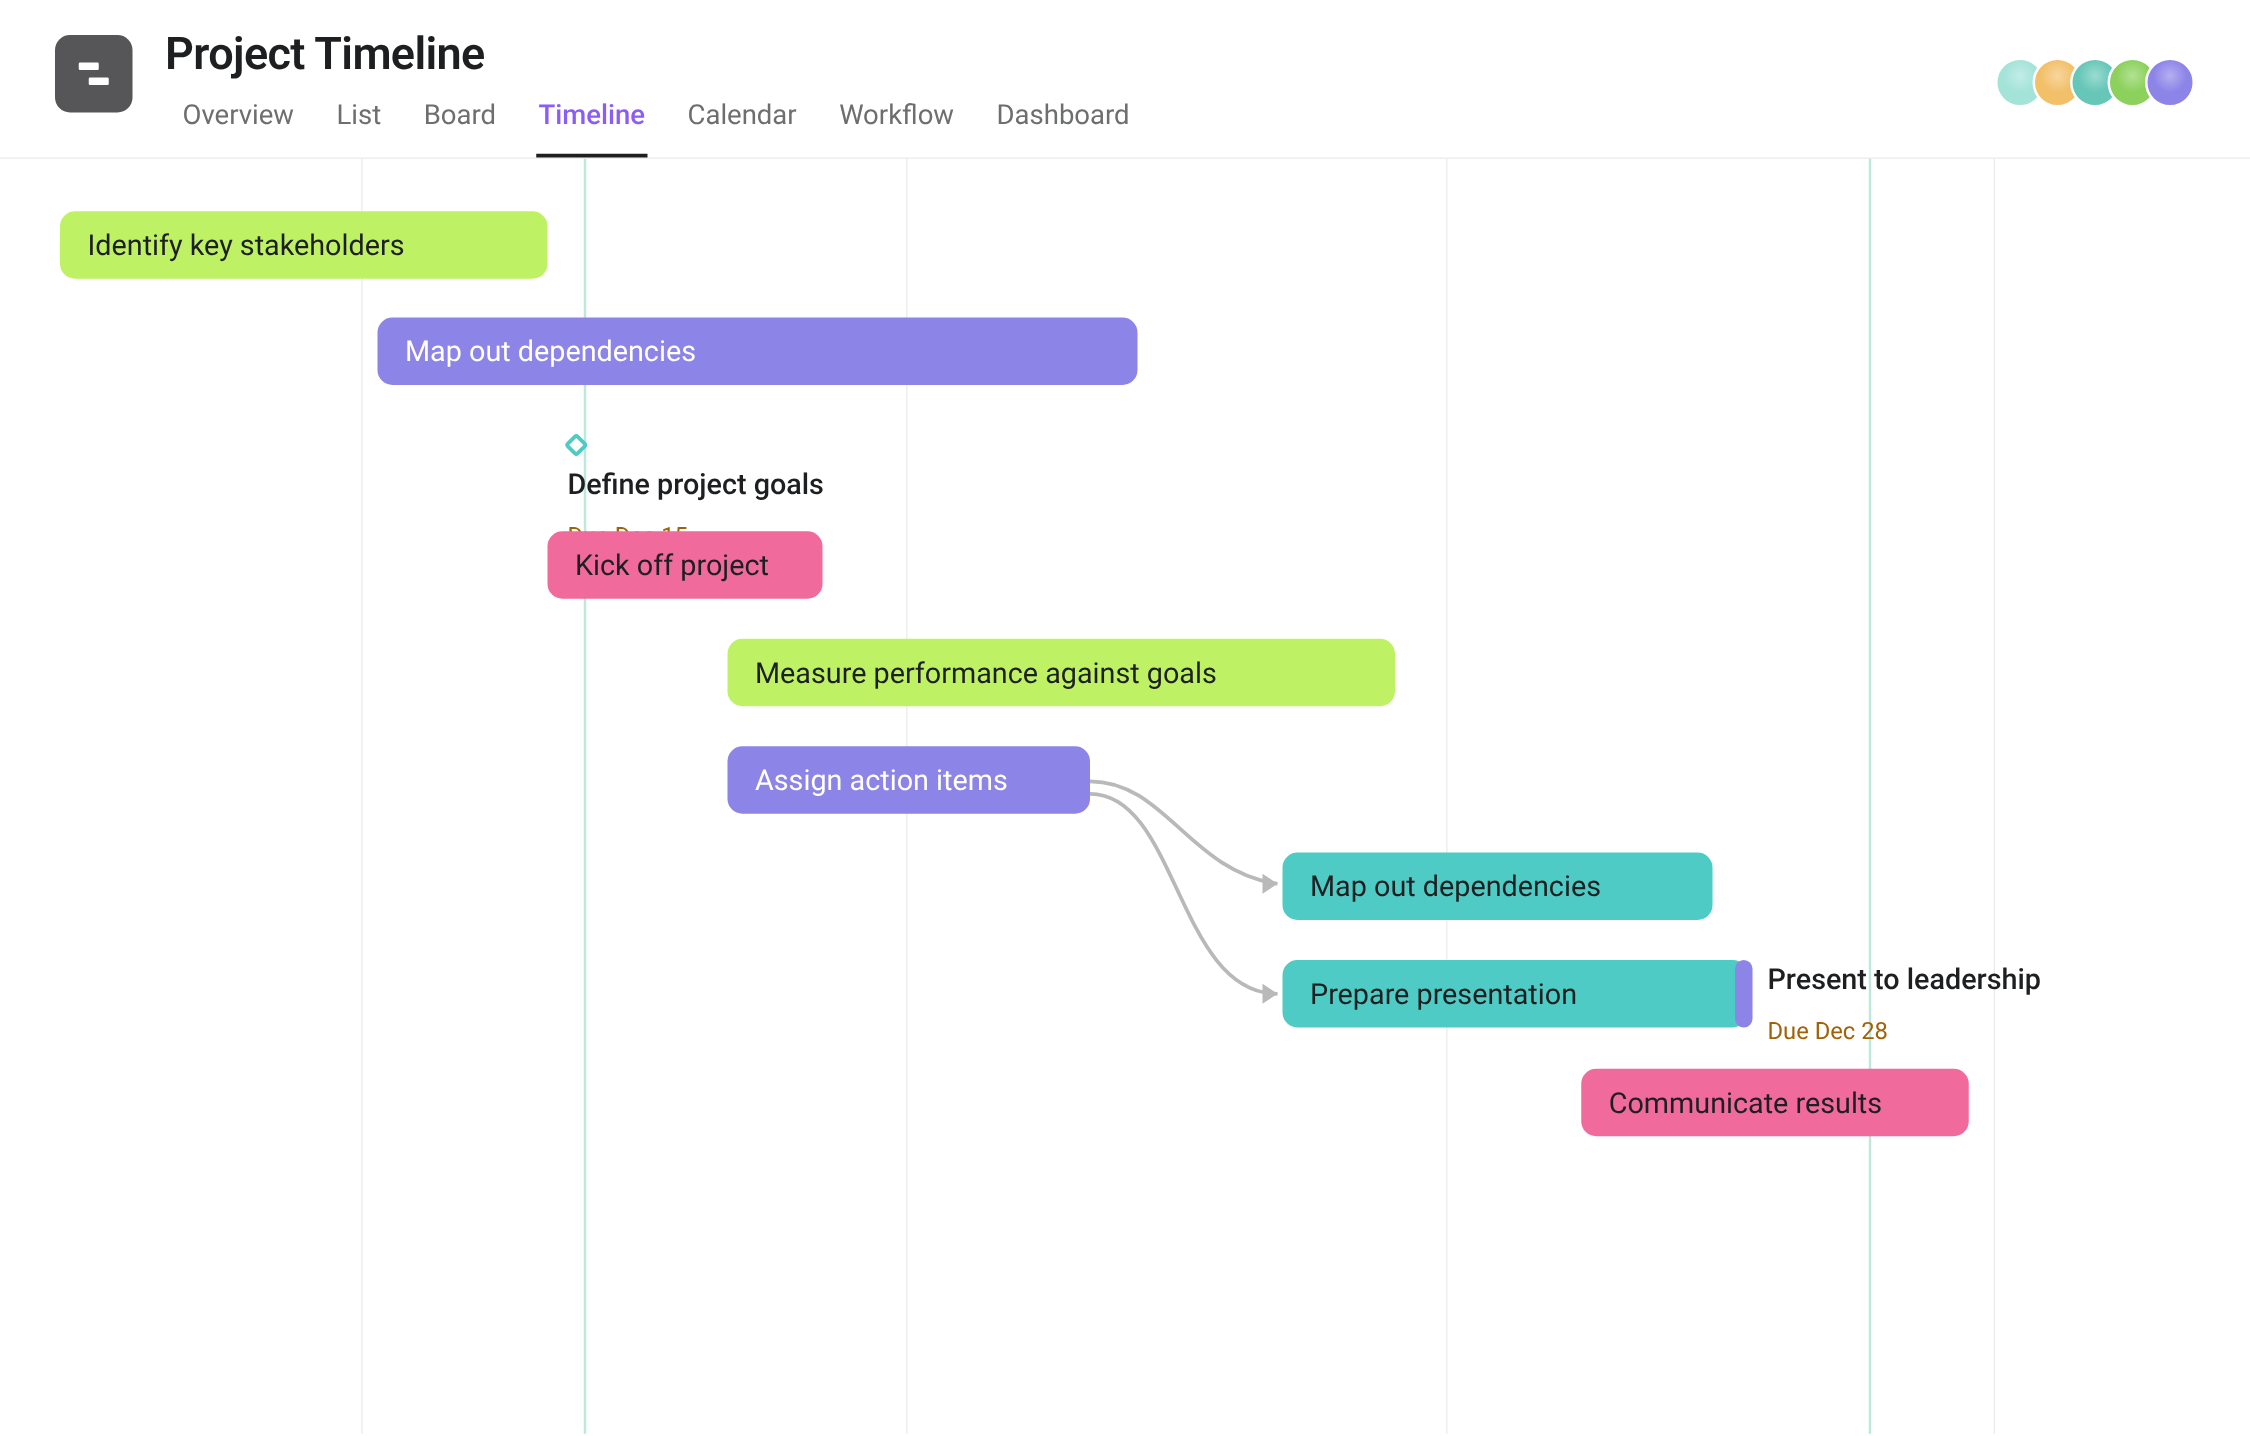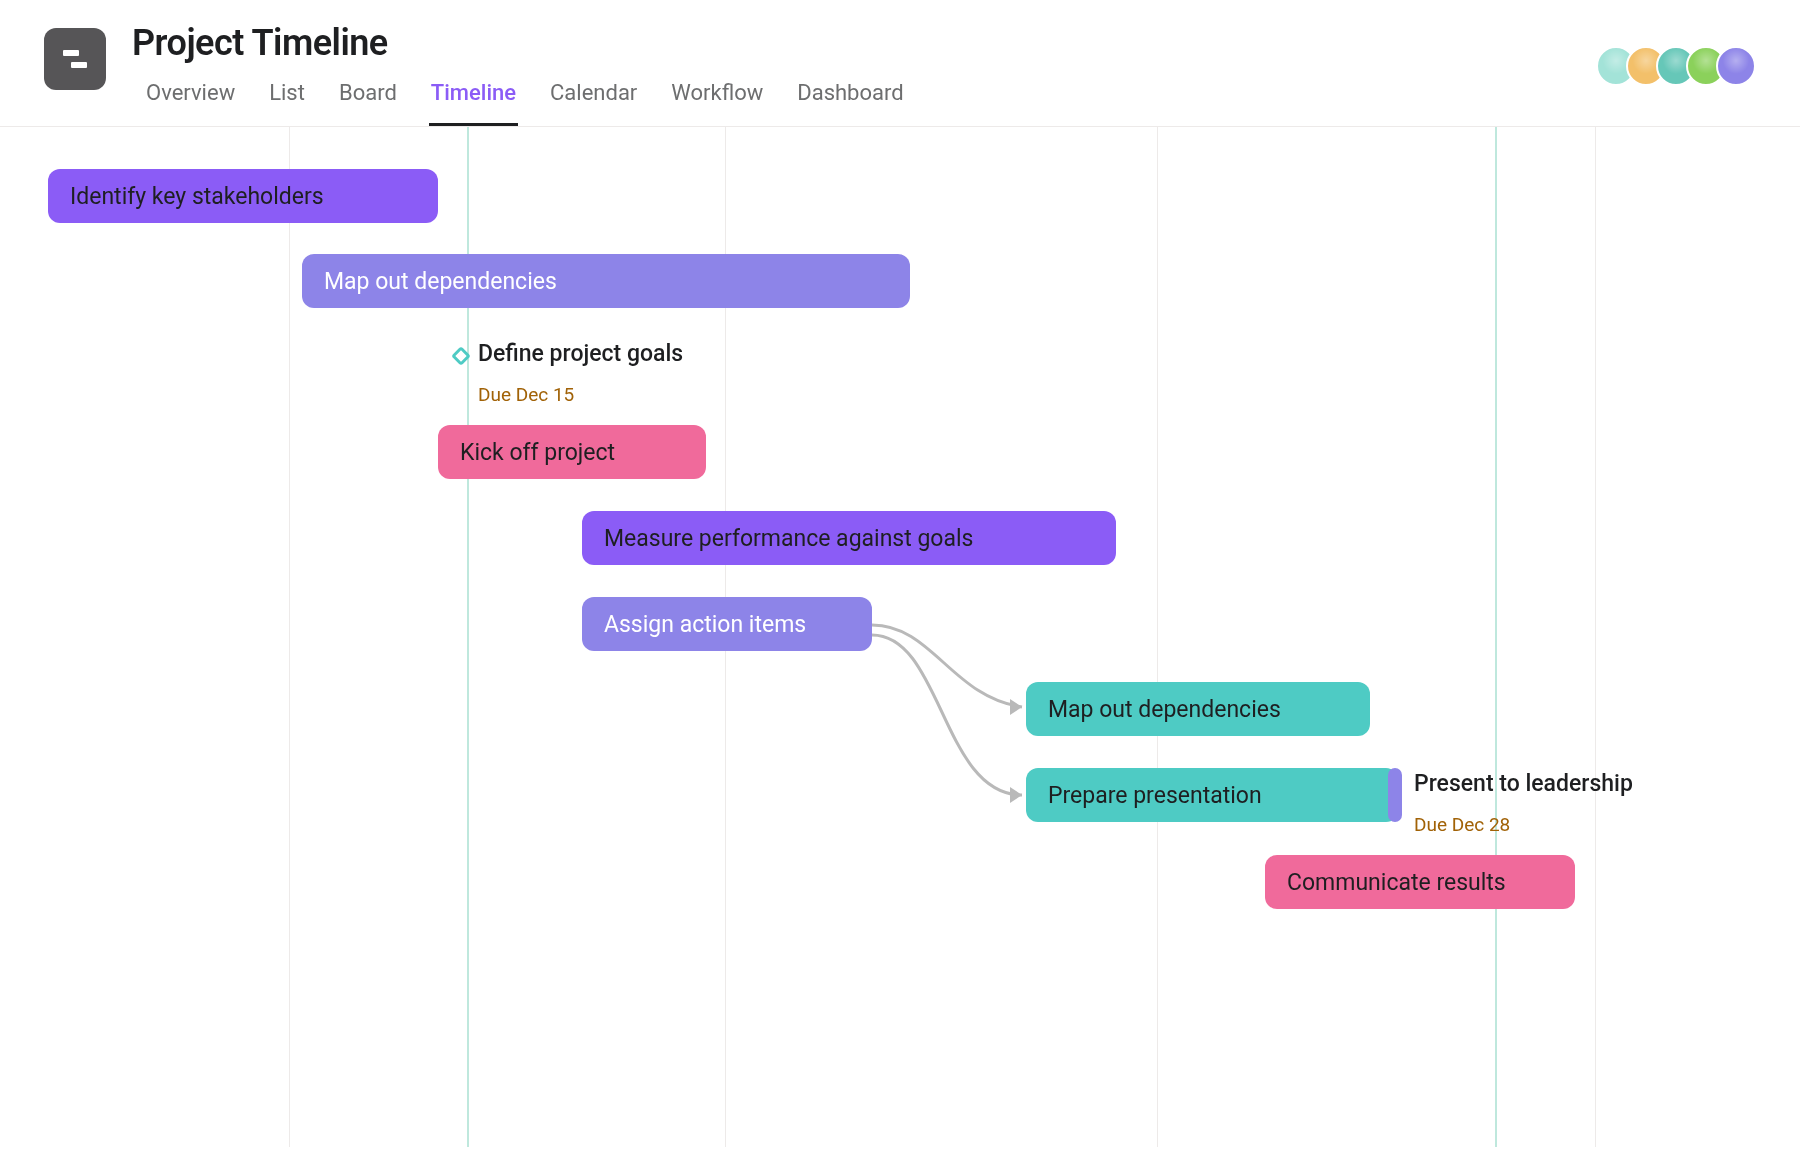--- a/index.html
+++ b/index.html
@@ -70,31 +70,32 @@
     border-radius: 12px;
     display: flex;
     align-items: center;
     padding: 0 22px;
     font-size: 23px;
     white-space: nowrap;
     cursor: pointer;
     color: #1e1f21;
   }
   .task.purple { background:#8d84e8; color:#fff; }
-  .task.orange { background:#8b5cf6; }
+  .task.orange { background:#bef264; }
   .task.pink   { background:#f06a9b; }
   .task.teal   { background:#5da283; background:#4ecbc4; }
   .teal { background:#5da283 !important; background:#4ecbc4 !important; }
   .task.teal   { background:#4ecbc4; color:#1e1f21; }
 
   .milestone-row {
     position: absolute;
     display: flex;
     align-items: flex-start;
     gap: 10px;
+    flex-direction: column;
   }
   .milestone-marker {
     width: 14px; height: 14px;
     border: 3px solid;
     transform: rotate(45deg);
     border-radius: 3px;
     margin-top: 10px;
   }
   .milestone-marker.teal-border { border-color:#4ecbc4; }
 
@@ -169,21 +170,21 @@
   <div class="task purple" style="left:302px; width:608px; top:127px">Map out dependencies</div>
 
   <div class="milestone-row" style="left:454px; top:212px">
     <div class="milestone-marker teal-border"></div>
     <div class="milestone-text">
       <div class="m-title">Define project goals</div>
       <div class="m-due">Due Dec 15</div>
     </div>
   </div>
 
-  <div class="task pink" style="left:438px; width:268px; top:298px">Kick off project</div>
+  <div class="task pink" style="left:438px; width:220px; top:298px">Kick off project</div>
 
   <div class="task orange" style="left:582px; width:534px; top:384px">Measure performance against goals</div>
 
   <div class="task purple" style="left:582px; width:290px; top:470px">Assign action items</div>
 
   <div class="task teal" style="left:1026px; width:344px; top:555px">Map out dependencies</div>
 
   <div class="task teal" style="left:1026px; width:372px; top:641px">Prepare presentation</div>
 
   <div class="purple-pill" style="left:1388px; top:641px"></div>

